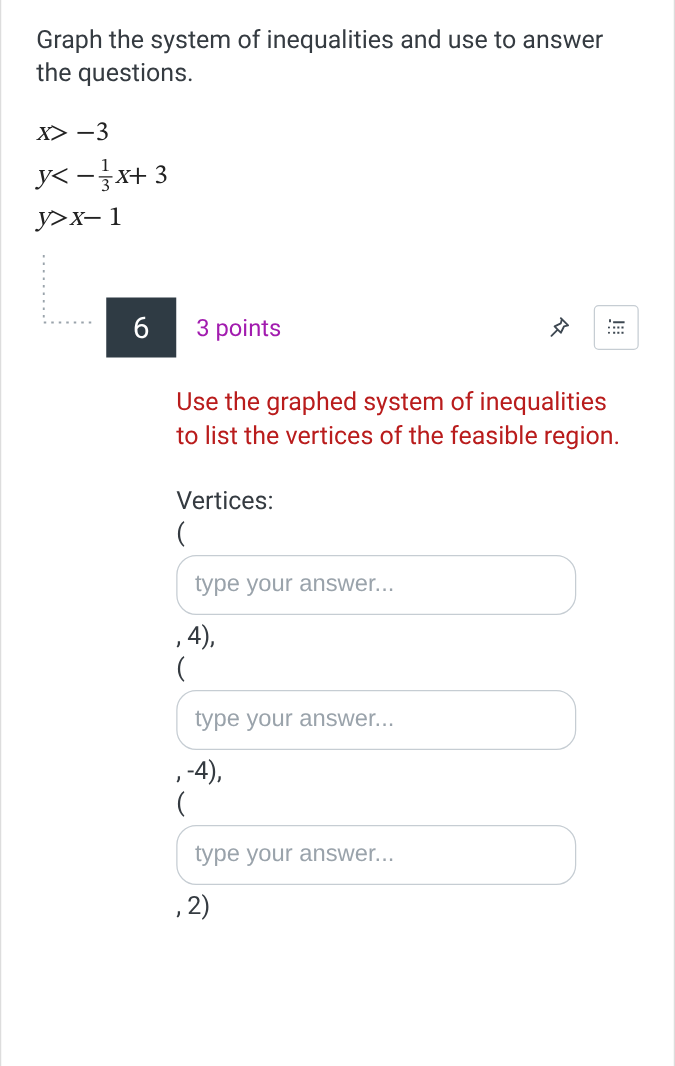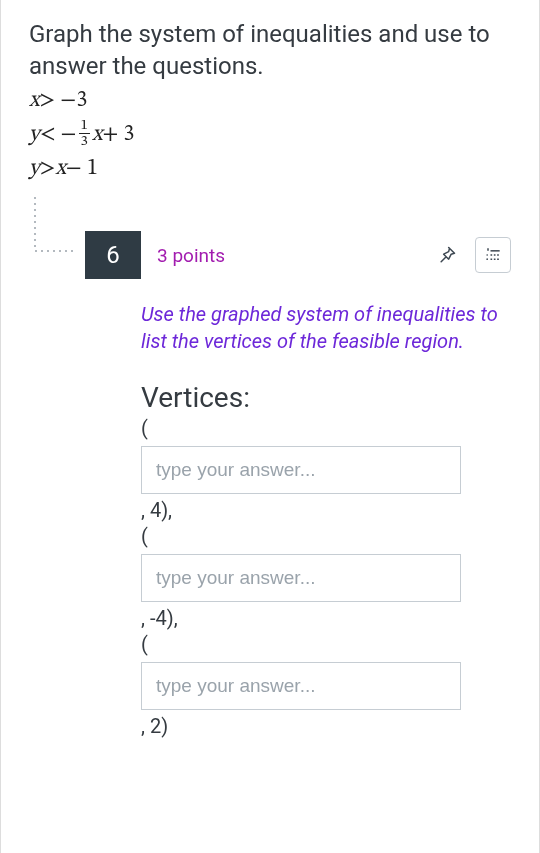--- a/index.html
+++ b/index.html
@@ -12,23 +12,24 @@
     height: 853px;
     overflow: hidden;
   }
   .page {
     border-left: 1px solid #ddd;
     border-right: 1px solid #ddd;
     padding: 18px 28px 0 28px;
     height: 100%;
   }
   .intro {
-    font-size: 24px;
+    font-size: 20px;
     line-height: 1.35;
     color: #353b41;
+    margin-bottom: 18px;
   }
   .math-block {
     font-family: "Cambria Math", "STIX Two Math", "Times New Roman", serif;
     font-size: 22px;
     line-height: 1.55;
     color: #222;
     margin-bottom: 46px;
   }
   .math-line { display: flex; align-items: center; }
   .var { font-style: italic; }
@@ -91,41 +92,40 @@
     border-radius: 4px;
   }
 
   .content-col {
     margin-left: 112px;
     padding-right: 10px;
   }
   .prompt {
     font-size: 20px;
     line-height: 1.35;
-    color: #6d28d9;
+    color: #b91c1c;
     margin-bottom: 26px;
-    font-style: italic;
   }
   .vertices-label {
-    font-size: 28px;
+    font-size: 20px;
     color: #353b41;
     margin-bottom: 2px;
   }
   .paren {
     font-size: 20px;
     color: #353b41;
     margin-top: 2px;
   }
   .answer-input {
     width: 100%;
     max-width: 320px;
     font-size: 19px;
     padding: 12px 14px;
     border: 1px solid #c6cdd3;
-    border-radius: 0;
+    border-radius: 16px;
     color: #6d28d9;
     outline: none;
     margin-top: 6px;
   }
   .answer-input::placeholder { color: #9aa3ab; }
   .after-text {
     font-size: 20px;
     color: #353b41;
     margin-top: 4px;
   }

